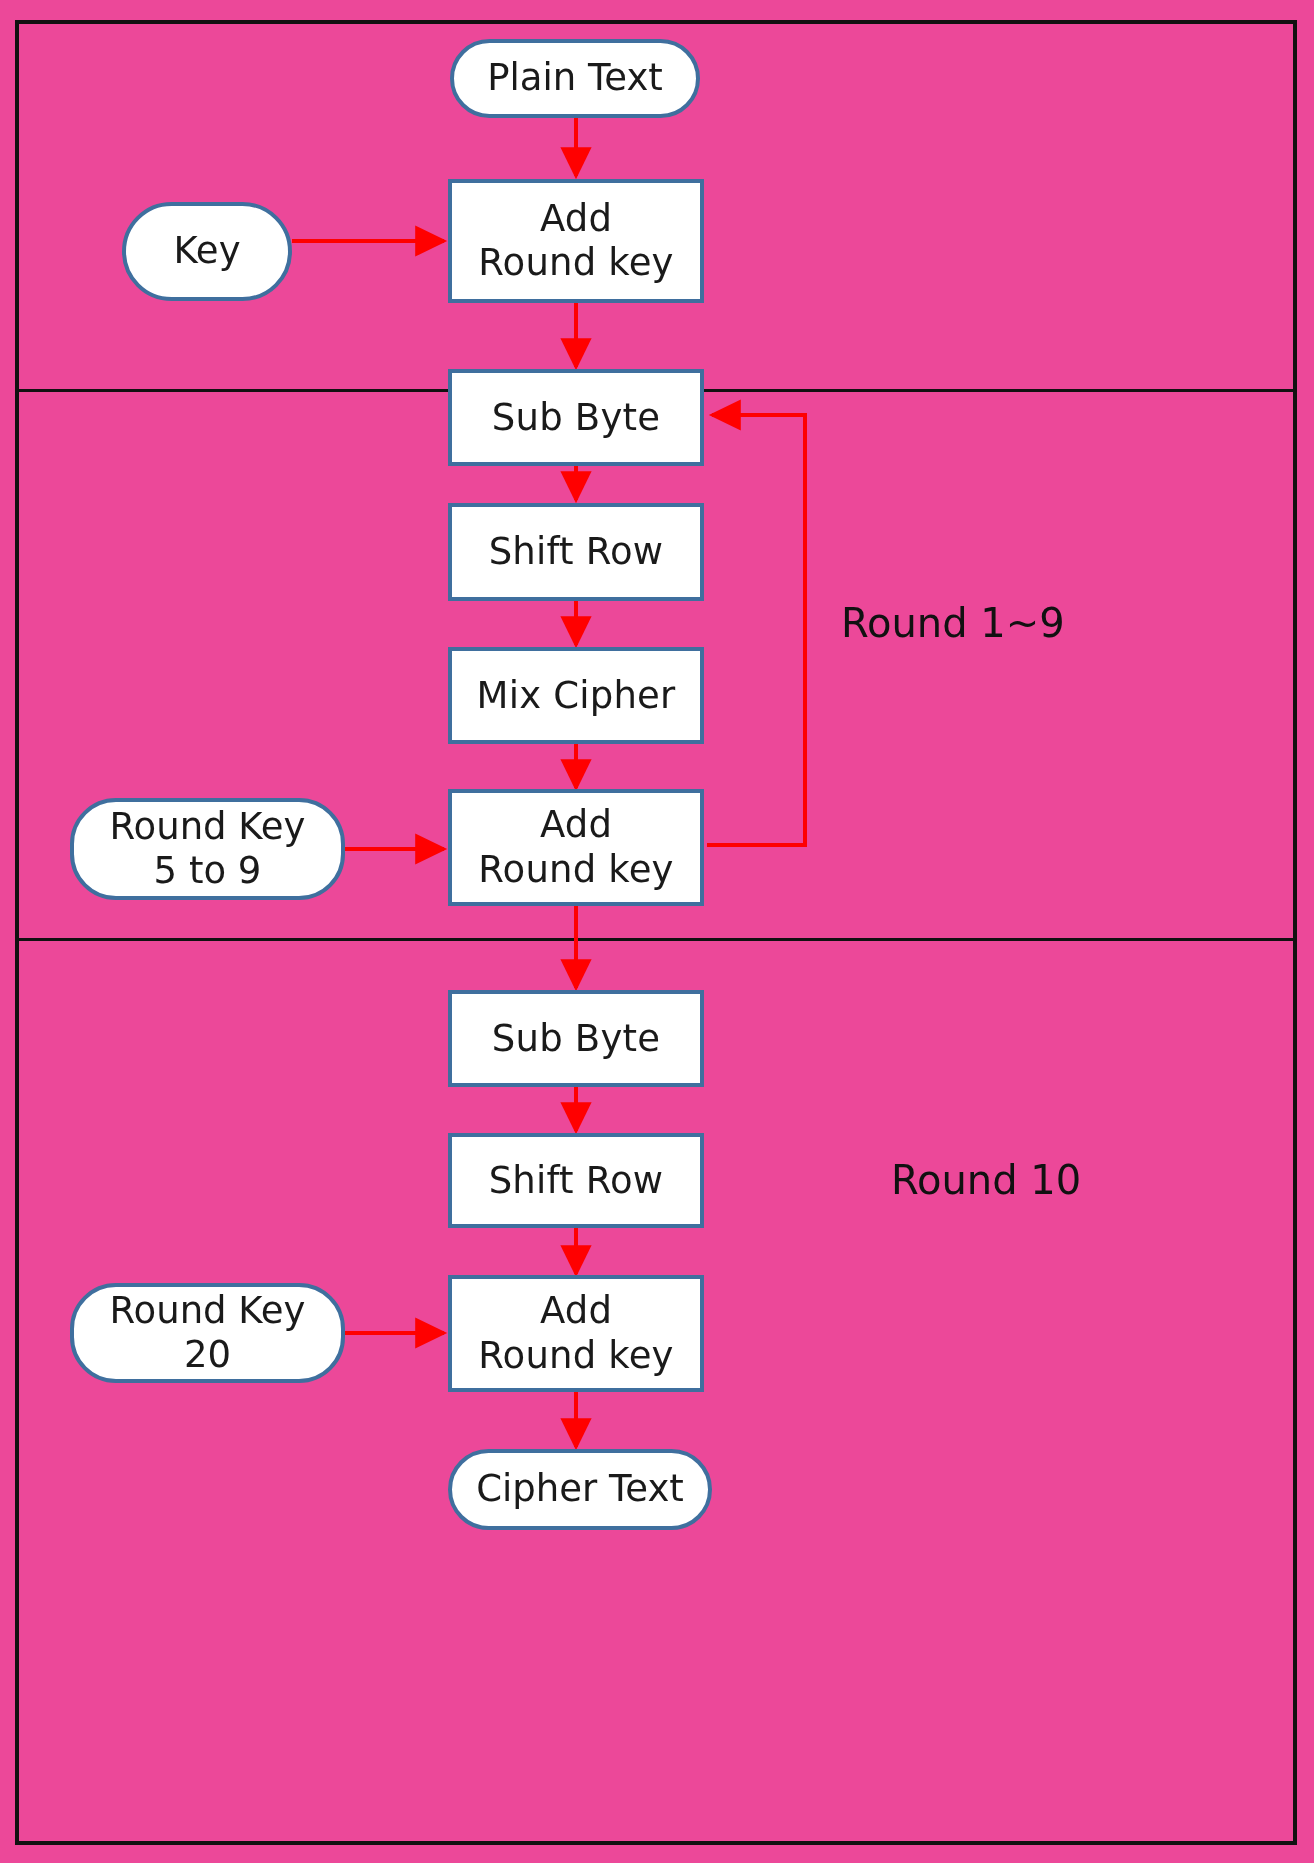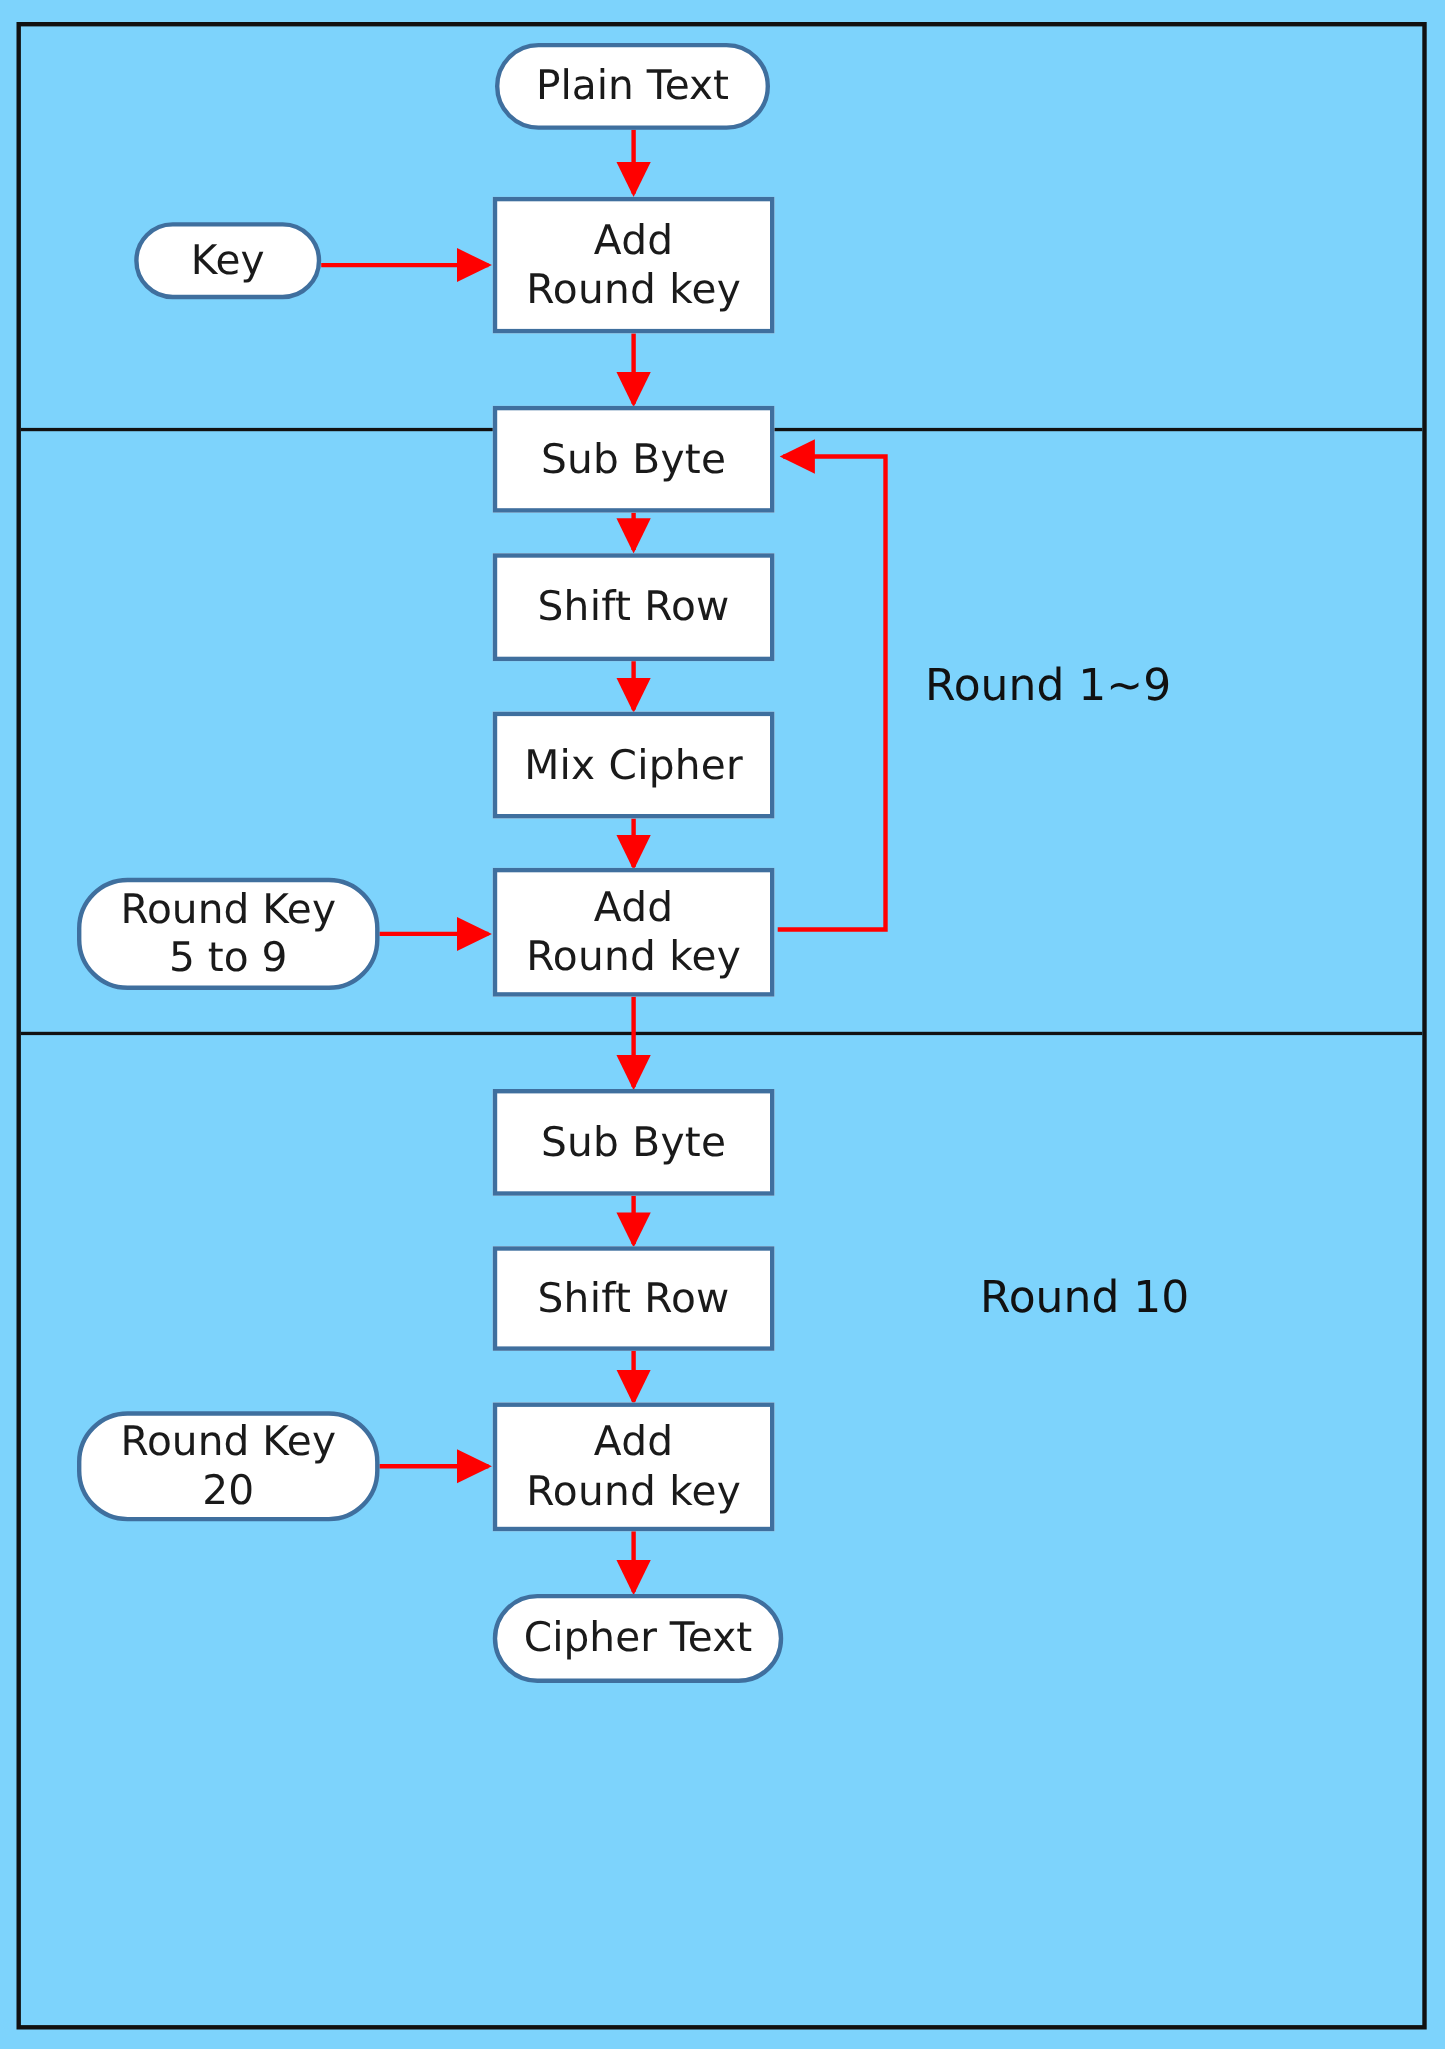--- a/index.html
+++ b/index.html
@@ -1,20 +1,20 @@
 <!DOCTYPE html>
 <html><head>
 <meta charset="utf-8">
 <style>
   html,body{margin:0;padding:0;background:#ffffff;}
   #stage{
     position:relative;
     width:1314px;
     height:1863px;
-    background:#7dd3fc;
+    background:#ec4899;
     font-family:"DejaVu Sans","Liberation Sans",sans-serif;
     overflow:hidden;
   }
   
   .frame{
     position:absolute;
     left:15px; top:20px;
     width:1282px; height:1825px;
     border:4px solid #111111;
     box-sizing:border-box;
@@ -128,21 +128,21 @@
       <line x1="345" y1="1333" x2="444" y2="1333"></line>
 
       <line x1="576" y1="1392" x2="576" y2="1447"></line>
     </g>
   </svg>
 
   <div class="stad" style="left:450px;  top:39px;   width:250px; height:79px;">
     <span>Plain Text</span>
   </div>
 
-  <div class="stad" style="left:122px;  top:202px;  width:170px; height:70px;">
+  <div class="stad" style="left:122px;  top:202px;  width:170px; height:99px;">
     <span>Key</span>
   </div>
 
   <div class="pbox two-line" style="left:448px; top:179px; width:256px; height:124px;">
     <div>
       <div>Add</div>
       <div>Round key</div>
     </div>
   </div>
 

